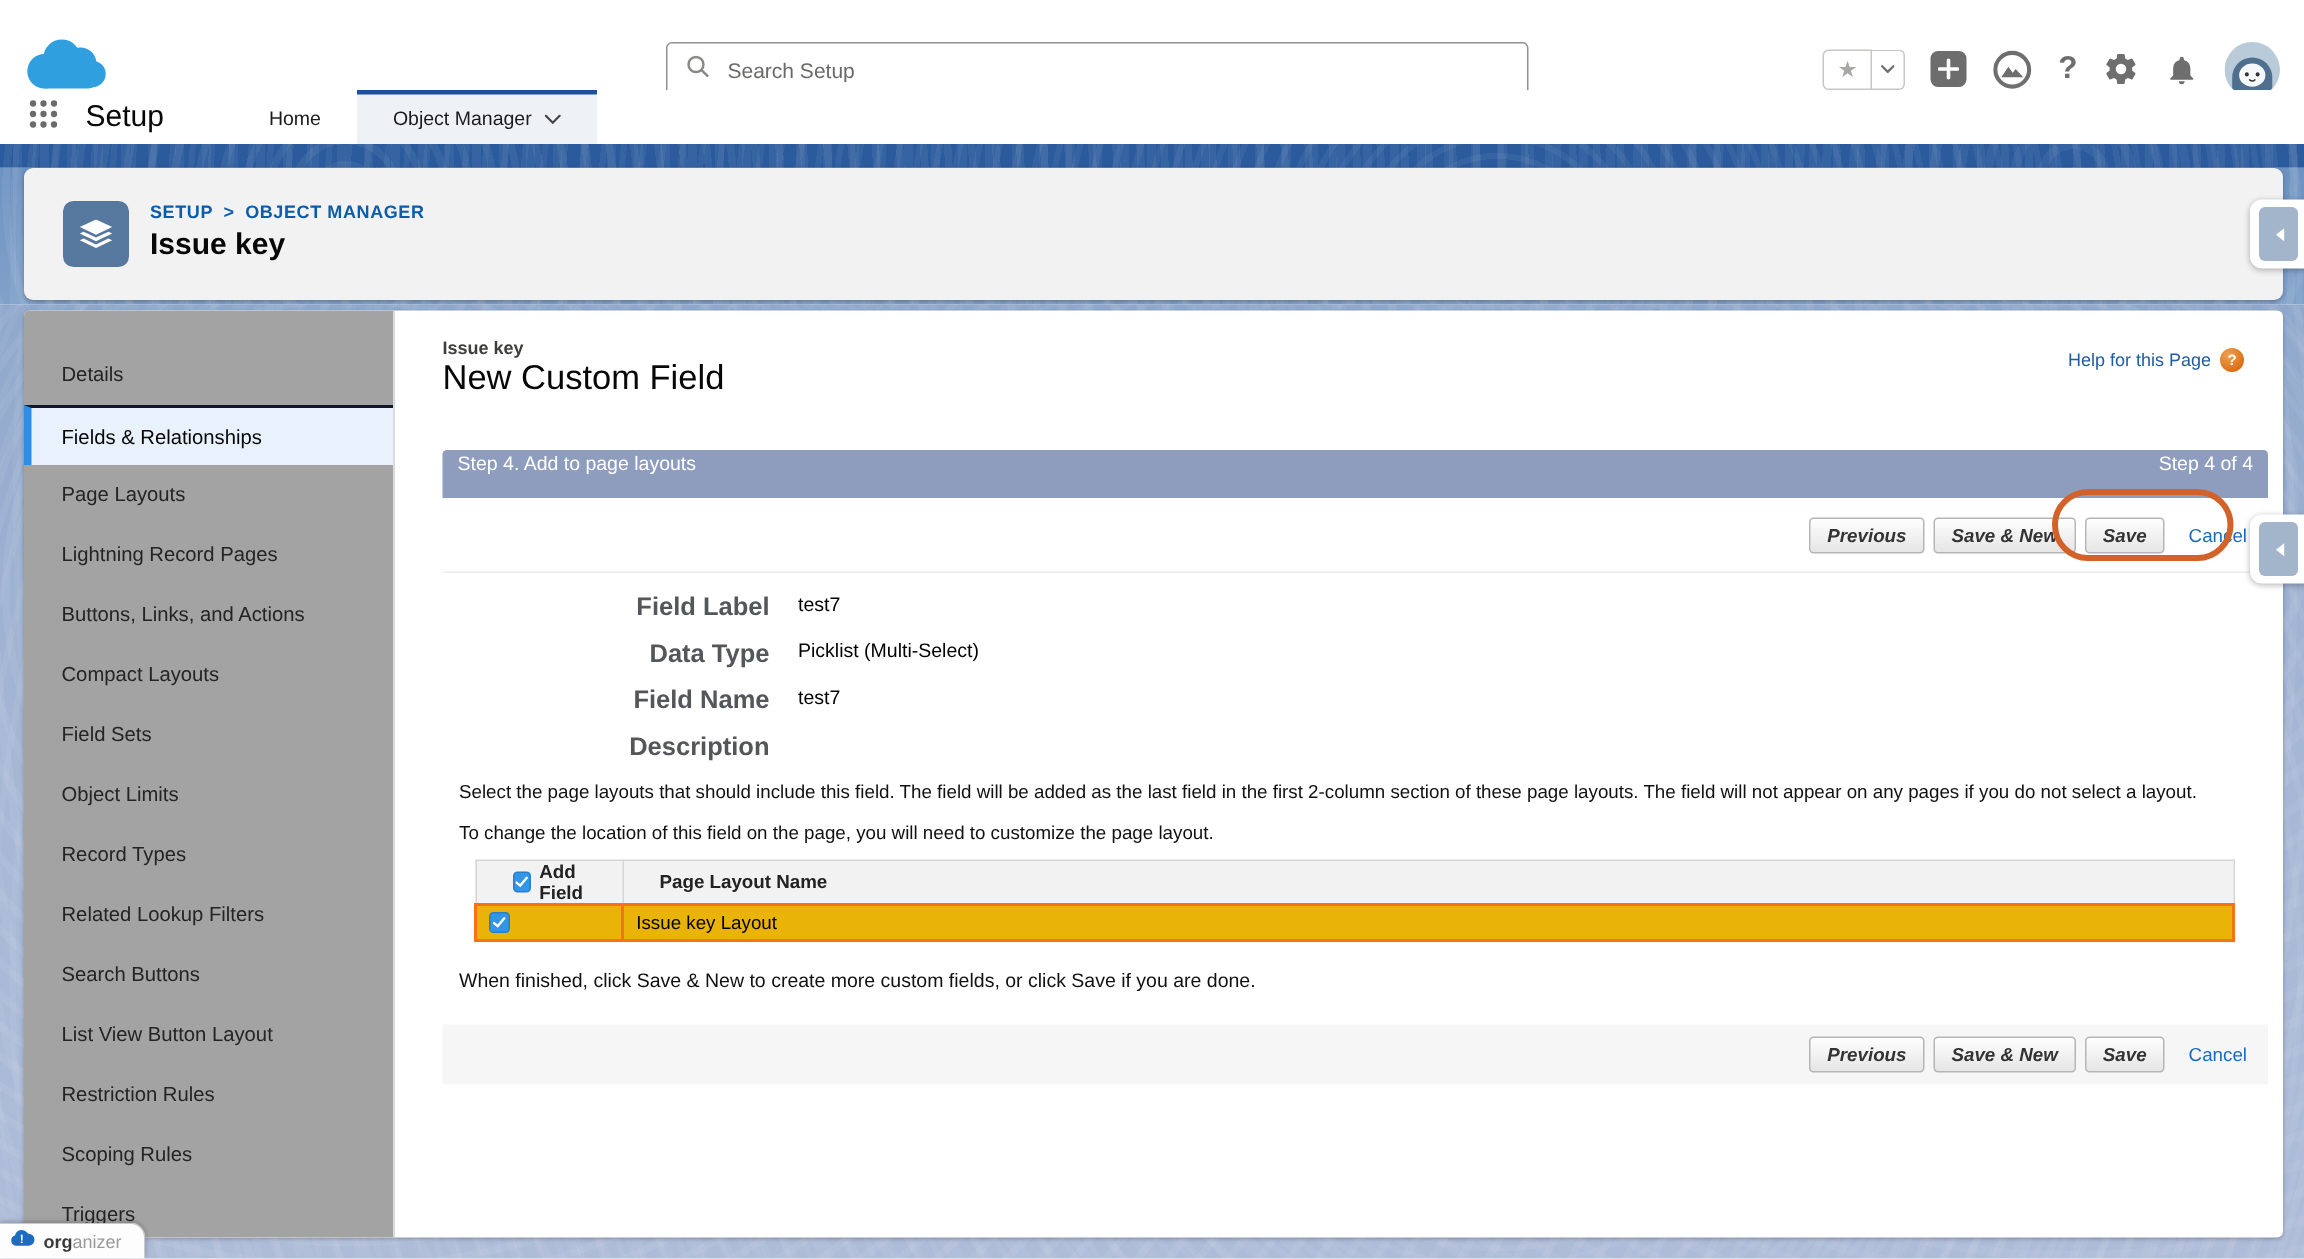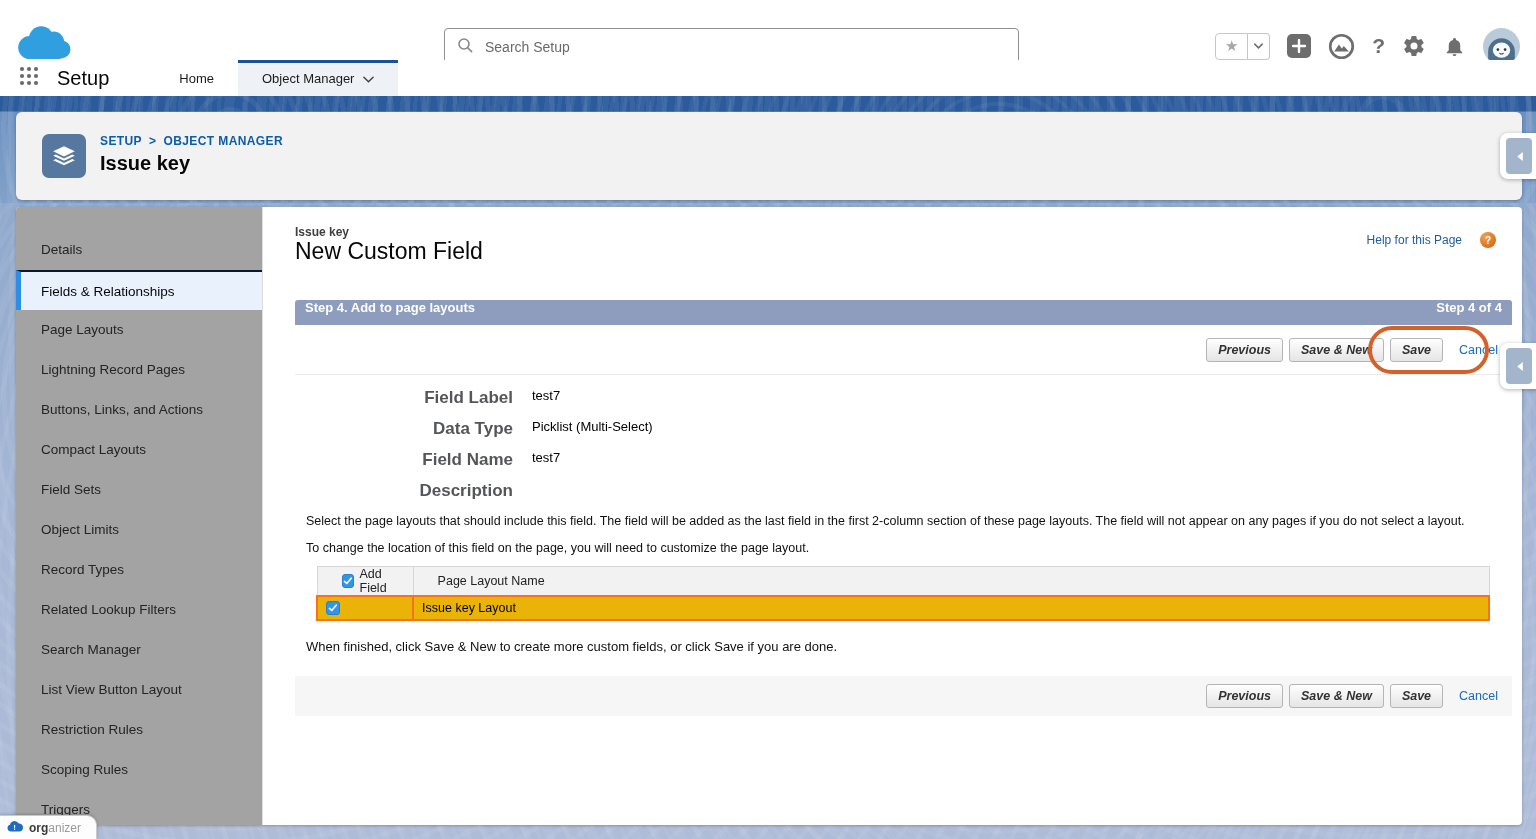--- a/index.html
+++ b/index.html
@@ -67,49 +67,49 @@
   .sidebar { position:absolute; left:0; top:0; bottom:0; width:247px;
     border-right:1px solid #dedede; background:#a3a3a3; padding-top:23px; }
   .side-item { height:40px; line-height:40px; padding-left:25px; font-size:13.5px;
     color:#242424; cursor:pointer; white-space:nowrap; }
   .side-item.active { background:#e9f2fc; border-left:5px solid #2e8de4; padding-left:20px;
     font-weight:normal; color:#080707; border-top:2px solid #0f172a; }
 
   .content-header-context { position:absolute; left:279px; top:225px; font-size:12px;
     font-weight:bold; color:#3e3e3c; }
   .help-row { position:absolute; right:26px; top:25px; display:flex; align-items:center;
-    gap:18px; }
+    gap:6px; }
   .help-link { font-size:12px; color:#215ca0; cursor:pointer; }
   .help-badge { width:16px; height:16px; border-radius:50%;
     background:radial-gradient(circle at 35% 30%, #f0a053, #d96e14 75%);
     color:#fff; font-size:10px; font-weight:bold; display:grid; place-items:center;
     cursor:pointer; }
 
   
   .classic { position:absolute; left:263px; right:10px; top:93px; padding-left:16px; }
   .step-bar { height:25px; background:#8e9dbe; border-radius:3px 3px 0 0; color:#fff;
-    font-size:13px; font-weight:bold; display:flex; align-items:flex-start;
-    justify-content:space-between; padding:0 10px; }
+    font-size:13px; font-weight:normal; display:flex; align-items:flex-end;
+    justify-content:space-between; padding:16px 10px; }
   .actions-row { display:flex; justify-content:flex-end; align-items:center; gap:6px;
     padding:13px 6px 12px 0; border-bottom:1px solid #ececec; }
   .btn { font-size:12.5px; font-weight:bold; color:#333; padding:4px 11px;
     background:linear-gradient(#fefefe,#e5e5e5); border:1px solid #b5b5b5;
     border-radius:3px; cursor:pointer; font-family:inherit;font-style:italic; }
   .cancel-link { font-size:12.5px; color:#196bbe; margin:0 8px 0 10px; cursor:pointer;
     text-decoration:none; }
   .detail-rows { margin-top:13px; }
   .detail-row { display:flex; margin-bottom:11px; }
   .detail-label { width:218px; text-align:right; font-size:17px; font-weight:bold;
     color:#55565a; }
   .detail-value { margin-left:19px; font-size:13px; color:#000; min-height:15px; }
   .instructions { margin:13px 0 0 11px; font-size:12.5px; color:#111; }
   .layout-table-wrap { margin:11px 22px 0 21px; }
   table.layout-table { width:100%; border-collapse:collapse; font-size:12.5px; }
   .layout-table th { background:#f2f2f2; border:1px solid #d6d6d6; text-align:left;
-    font-weight:normal; color:#222; height:22px; padding:0 24px; }
+    font-weight:bold; color:#222; height:22px; padding:0 24px; }
   .layout-table td { border:2px solid #f97316; height:24px; padding:0 8px; background:#eab308; }
   .col-addfield { width:84px; }
   .th-flex { display:flex; align-items:center; gap:6px; }
   .checkbox { width:14px; height:14px; background:#3296e8; border:1px solid #2a7fc9;
     border-radius:3px; display:inline-grid; place-items:center; cursor:pointer; }
   .footer-note { margin:18px 0 0 11px; font-size:13px; color:#111; }
   .bottom-actions { margin-top:22px; background:#f6f6f6; display:flex;
     justify-content:flex-end; align-items:center; gap:6px; padding:8px 6px 8px 0; }
 
   
@@ -247,21 +247,21 @@
     <div class="side-item">Details</div>
     <div class="side-item active">Fields &amp; Relationships</div>
     <div class="side-item">Page Layouts</div>
     <div class="side-item">Lightning Record Pages</div>
     <div class="side-item">Buttons, Links, and Actions</div>
     <div class="side-item">Compact Layouts</div>
     <div class="side-item">Field Sets</div>
     <div class="side-item">Object Limits</div>
     <div class="side-item">Record Types</div>
     <div class="side-item">Related Lookup Filters</div>
-    <div class="side-item">Search Manager</div>
+    <div class="side-item">Search Buttons</div>
     <div class="side-item">List View Button Layout</div>
     <div class="side-item">Restriction Rules</div>
     <div class="side-item">Scoping Rules</div>
     <div class="side-item">Triggers</div>
   </div>
 
   <div class="content-header-context" style="position:absolute;left:263px;top:18px;padding-left:16px;">Issue key</div>
   <div style="position:absolute;left:279px;top:31px;font-size:23px;color:#080707;">New Custom Field</div>
   <div class="help-row">
     <span class="help-link">Help for this Page</span>

